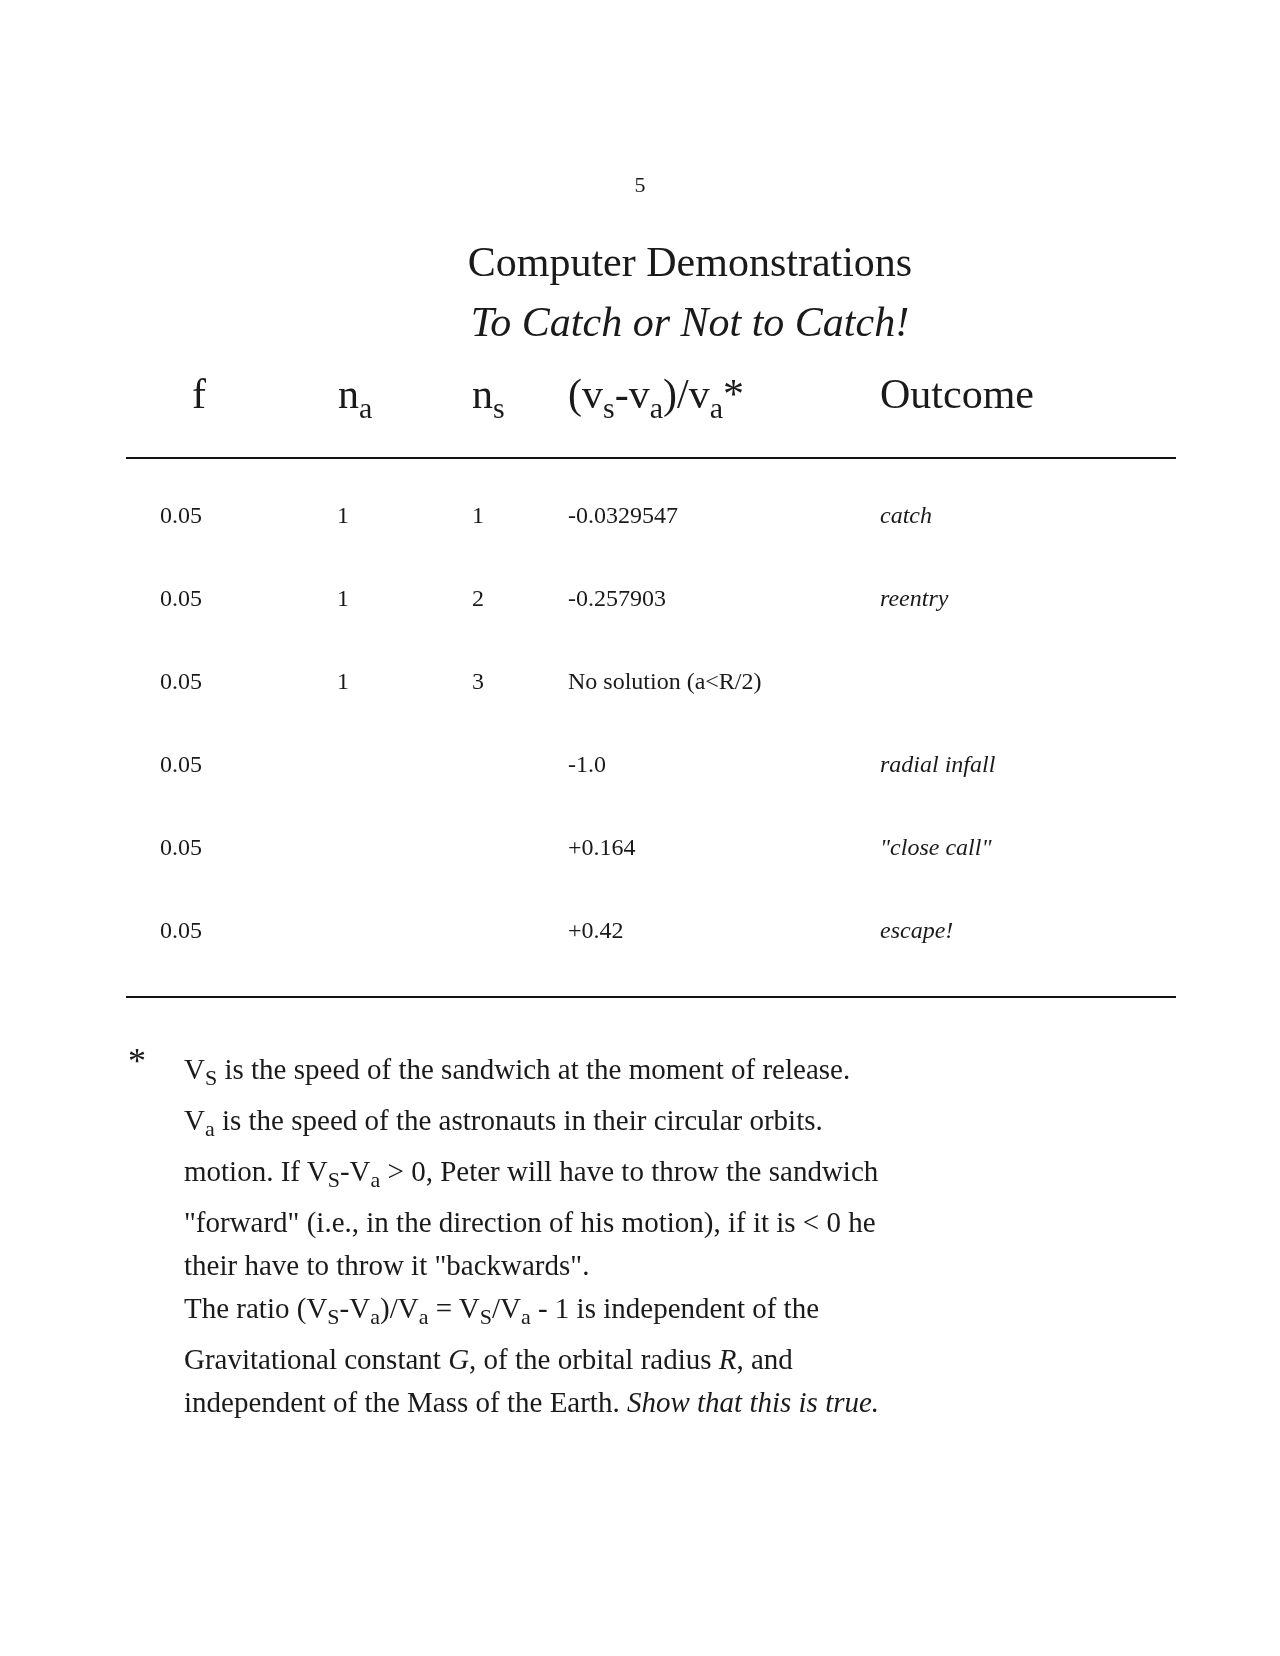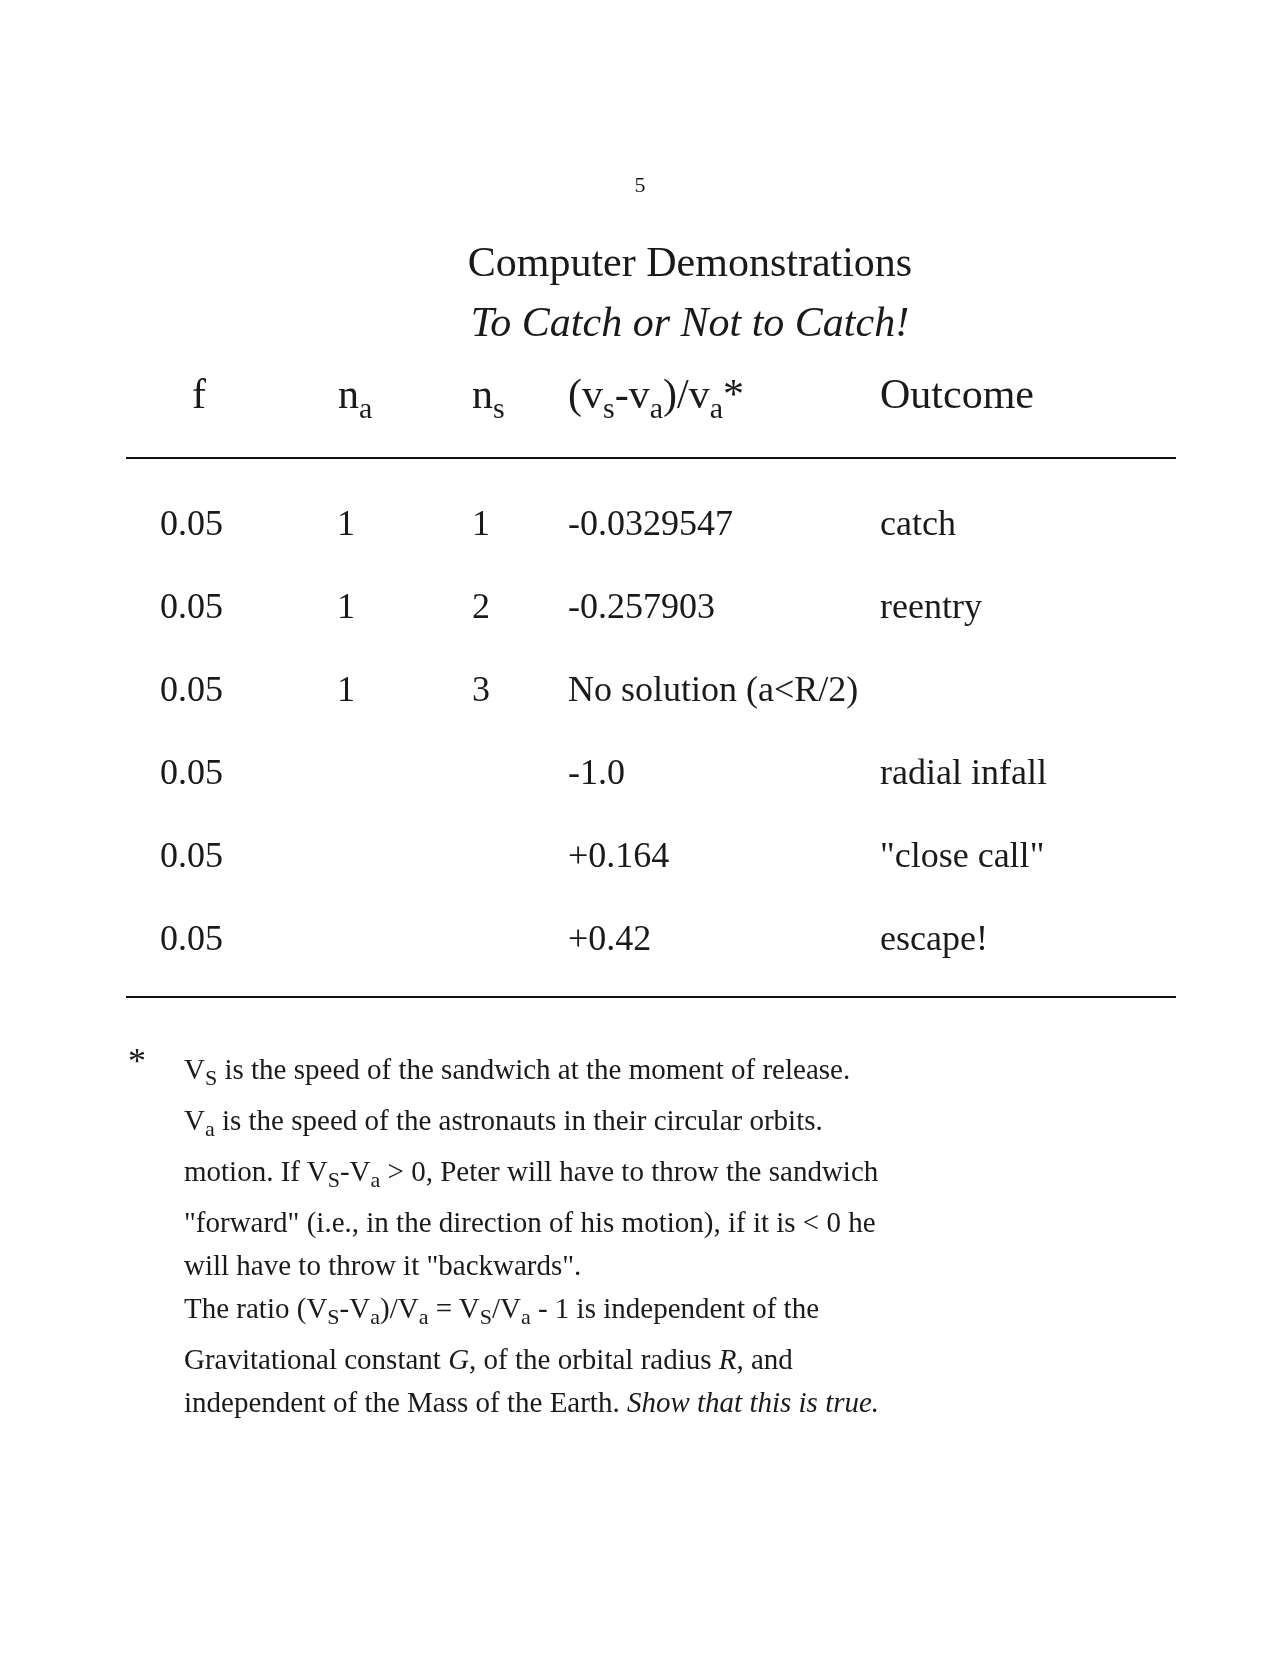--- a/index.html
+++ b/index.html
@@ -5,22 +5,22 @@
   html, body { margin:0; padding:0; background:#ffffff; }
   body { width:1280px; height:1656px; position:relative; overflow:hidden;
          font-family:"Liberation Serif","DejaVu Serif",serif; color:#1a1a1a; }
   .abs { position:absolute; }
   .pagenum { left:0; width:1280px; top:172px; text-align:center; font-size:22px; }
   .title { left:0; width:1380px; top:238px; text-align:center; font-size:42px; }
   .subtitle { left:0; width:1380px; top:298px; text-align:center; font-size:42px; font-style:italic; }
   .hdr { top:370px; font-size:42px; }
   .hdr sub { font-size:30px; vertical-align:-10px; }
   .rule { left:126px; width:1050px; height:2px; background:#111; }
-  .cell { font-size:36px; }
-  .it { }
+  .cell { font-size:24px; }
+  .it { font-style:italic; }
   .note { left:166px; width:1050px; top:1048px; font-size:29px; line-height:43px;margin-left:18px; }
   .note sub { font-size:22px; vertical-align:-6px; }
   .star { left:128px; top:1040px; font-size:36px; }
 </style>
 </head>
 <body>
 
 <div class="abs pagenum">5</div>
 <div class="abs title">Computer Demonstrations</div>
 <div class="abs subtitle">To Catch or Not to Catch!</div>
@@ -72,17 +72,17 @@
 
   <div class="abs rule" style="top:996px"></div>
 </div>
 
 <div class="abs star">*</div>
 <div class="abs note">
   <div><span>V</span><sub>S</sub><span> is the speed of the sandwich at the moment of release.</span></div>
   <div><span>V</span><sub>a</sub><span> is the speed of the astronauts in their circular orbits.</span></div>
   <div><span>motion. If V</span><sub>S</sub><span>-V</span><sub>a</sub><span> &gt; 0, Peter will have to throw the sandwich</span></div>
   <div>"forward" (i.e., in the direction of his motion), if it is &lt; 0 he</div>
-  <div>will have to throw it "backwards".</div>
+  <div>their have to throw it "backwards".</div>
   <div><span>The ratio (V</span><sub>S</sub><span>-V</span><sub>a</sub><span>)/V</span><sub>a</sub><span> = V</span><sub>S</sub><span>/V</span><sub>a</sub><span> - 1 is independent of the</span></div>
   <div><span>Gravitational constant </span><i>G</i><span>, of the orbital radius </span><i>R</i><span>, and</span></div>
   <div><span>independent of the Mass of the Earth. </span><i>Show that this is true.</i></div>
 </div>
 
 </body></html>

